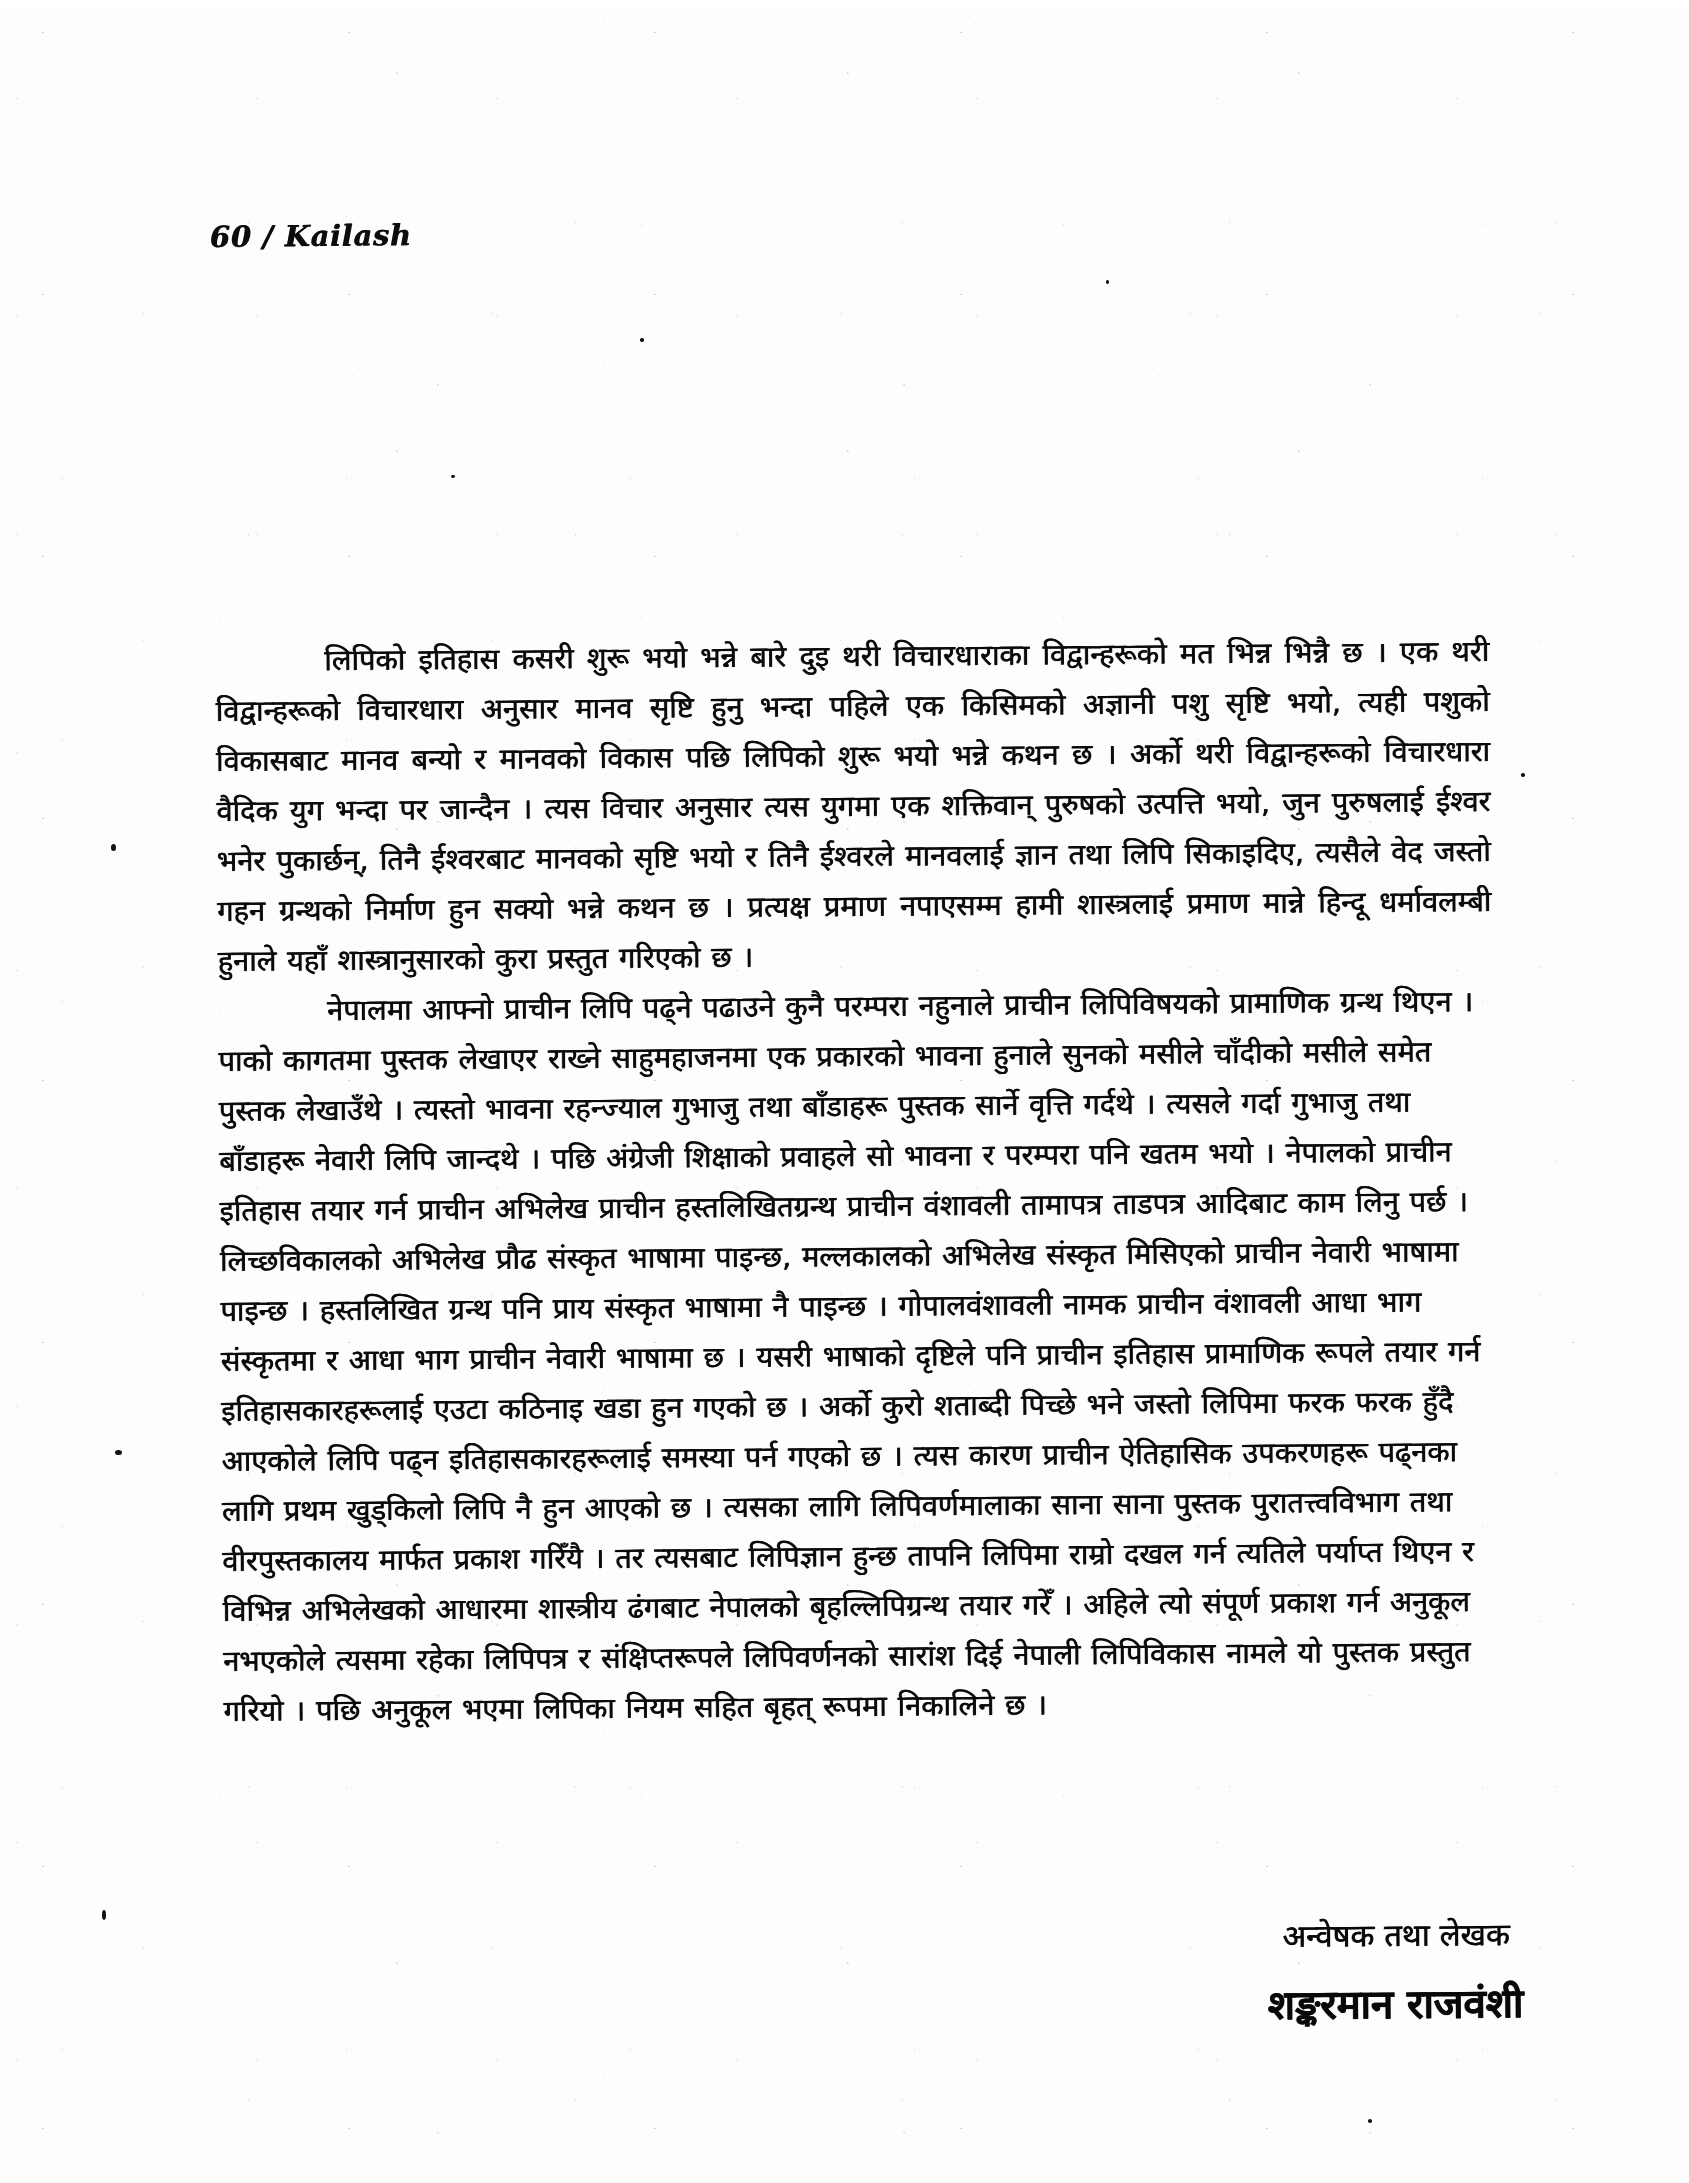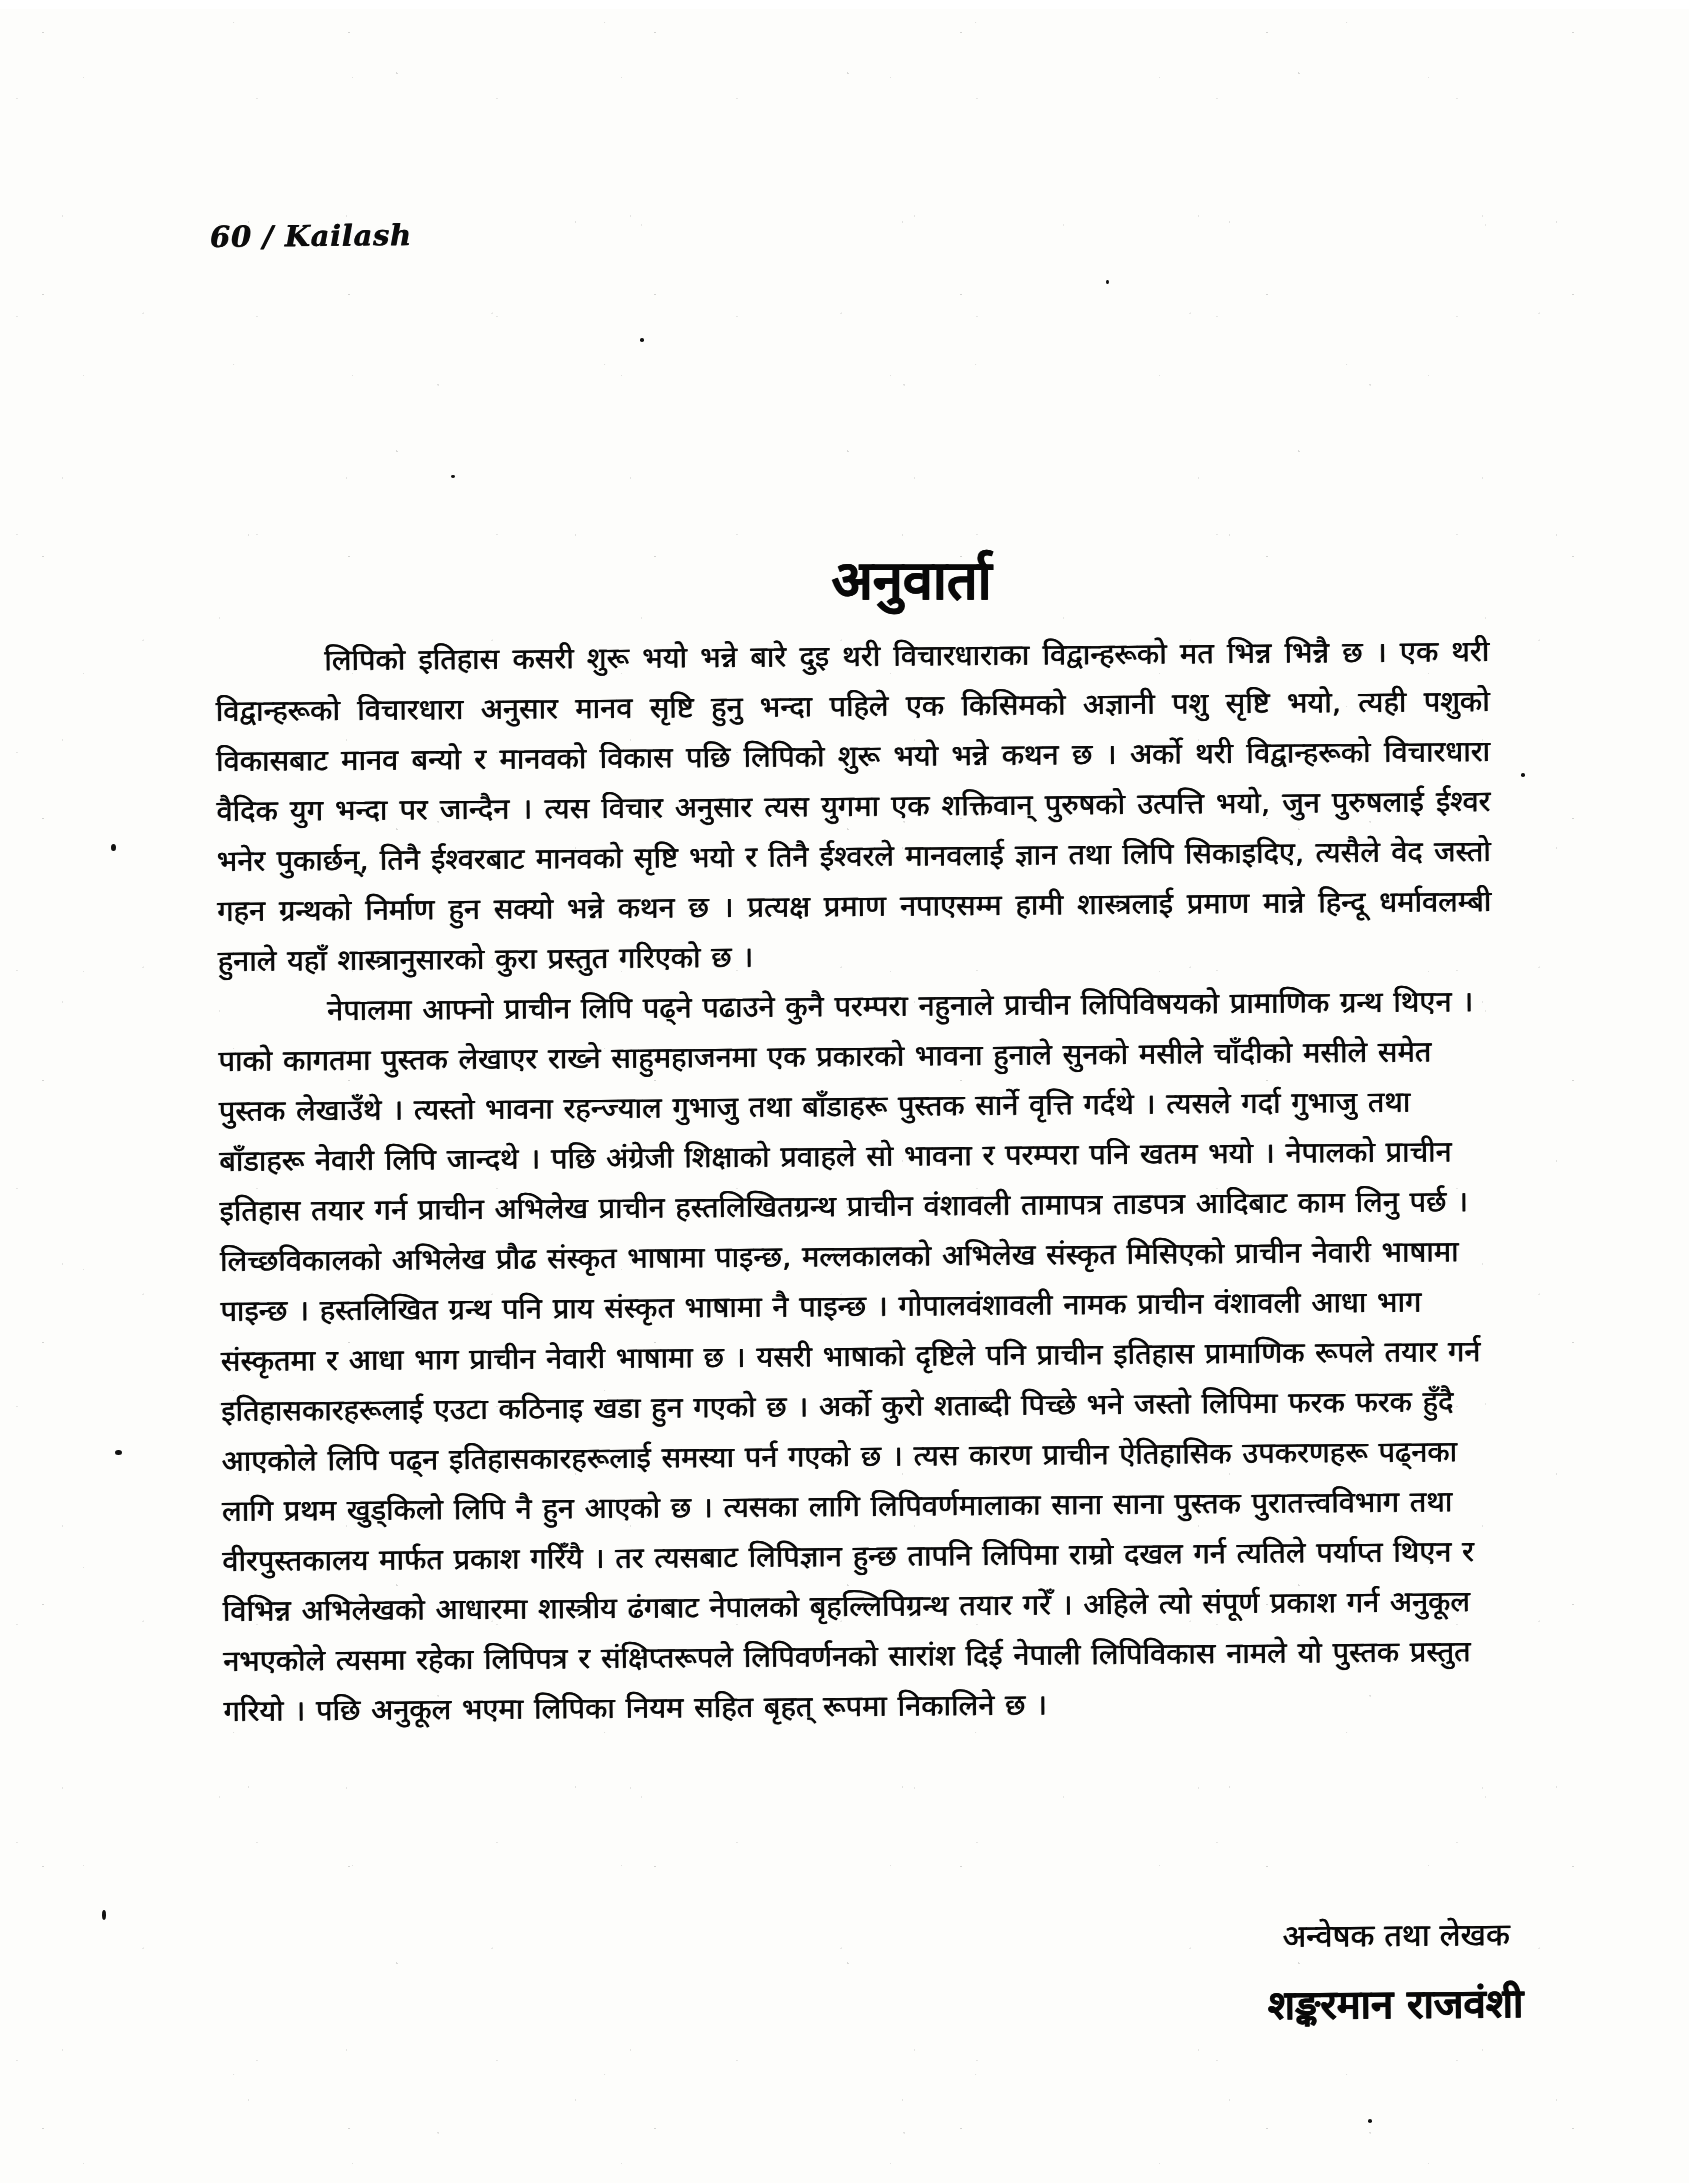--- a/index.html
+++ b/index.html
@@ -138,23 +138,20 @@
   <div class="speck" style="left:115px;  top:1441px; width:6.5px;  height:5.1px;"></div>
   <div class="speck" style="left:102px;  top:1901px; width:4.4px;  height:10.2px;"></div>
   <div class="speck" style="left:640px;  top:329px;  width:3.6px;  height:3.6px;"></div>
   <div class="speck" style="left:1106px; top:271px;  width:2.9px;  height:4.4px;"></div>
   <div class="speck" style="left:1521px; top:764px; width:3.6px;  height:3.6px;"></div>
   <div class="speck" style="left:451px;  top:466px;  width:3.6px;  height:2.9px;"></div>
   <div class="speck" style="left:1368px; top:2110px; width:4.4px;  height:3.6px;"></div>
 
   <div class="runhead">60 / Kailash</div>
 
-  <h1 class="title">
-    <span class="title-inner">अनुवार्ता</span>
-  </h1>
 
   <div class="body-col skew">
     <p class="para indent">लिपिको इतिहास कसरी शुरू भयो भन्ने बारे दुइ थरी विचारधाराका विद्वान्हरूको मत भिन्न भिन्नै छ । एक थरी विद्वान्हरूको विचारधारा अनुसार मानव सृष्टि हुनु भन्दा पहिले एक किसिमको अज्ञानी पशु सृष्टि भयो, त्यही पशुको विकासबाट मानव बन्यो र मानवको विकास पछि लिपिको शुरू भयो भन्ने कथन छ । अर्को थरी विद्वान्हरूको विचारधारा वैदिक युग भन्दा पर जान्दैन । त्यस विचार अनुसार त्यस युगमा एक शक्तिवान् पुरुषको उत्पत्ति भयो, जुन पुरुषलाई ईश्वर भनेर पुकार्छन्, तिनै ईश्वरबाट मानवको सृष्टि भयो र तिनै ईश्वरले मानवलाई ज्ञान तथा लिपि सिकाइदिए, त्यसैले वेद जस्तो गहन ग्रन्थको निर्माण हुन सक्यो भन्ने कथन छ । प्रत्यक्ष प्रमाण नपाएसम्म हामी शास्त्रलाई प्रमाण मान्ने हिन्दू धर्मावलम्बी हुनाले यहाँ शास्त्रानुसारको कुरा प्रस्तुत गरिएको छ ।</p>
     <p class="para indent">नेपालमा आफ्नो प्राचीन लिपि पढ्ने पढाउने कुनै परम्परा नहुनाले प्राचीन लिपिविषयको प्रामाणिक ग्रन्थ थिएन । पाको कागतमा पुस्तक लेखाएर राख्ने साहुमहाजनमा एक प्रकारको भावना हुनाले सुनको मसीले चाँदीको मसीले समेत पुस्तक लेखाउँथे । त्यस्तो भावना रहन्ज्याल गुभाजु तथा बाँडाहरू पुस्तक सार्ने वृत्ति गर्दथे । त्यसले गर्दा गुभाजु तथा बाँडाहरू नेवारी लिपि जान्दथे । पछि अंग्रेजी शिक्षाको प्रवाहले सो भावना र परम्परा पनि खतम भयो । नेपालको प्राचीन इतिहास तयार गर्न प्राचीन अभिलेख प्राचीन हस्तलिखितग्रन्थ प्राचीन वंशावली तामापत्र ताडपत्र आदिबाट काम लिनु पर्छ । लिच्छविकालको अभिलेख प्रौढ संस्कृत भाषामा पाइन्छ, मल्लकालको अभिलेख संस्कृत मिसिएको प्राचीन नेवारी भाषामा पाइन्छ । हस्तलिखित ग्रन्थ पनि प्राय संस्कृत भाषामा नै पाइन्छ । गोपालवंशावली नामक प्राचीन वंशावली आधा भाग संस्कृतमा र आधा भाग प्राचीन नेवारी भाषामा छ । यसरी भाषाको दृष्टिले पनि प्राचीन इतिहास प्रामाणिक रूपले तयार गर्न इतिहासकारहरूलाई एउटा कठिनाइ खडा हुन गएको छ । अर्को कुरो शताब्दी पिच्छे भने जस्तो लिपिमा फरक फरक हुँदै आएकोले लिपि पढ्न इतिहासकारहरूलाई समस्या पर्न गएको छ । त्यस कारण प्राचीन ऐतिहासिक उपकरणहरू पढ्नका लागि प्रथम खुड्किलो लिपि नै हुन आएको छ । त्यसका लागि लिपिवर्णमालाका साना साना पुस्तक पुरातत्त्वविभाग तथा वीरपुस्तकालय मार्फत प्रकाश गरिँयै । तर त्यसबाट लिपिज्ञान हुन्छ तापनि लिपिमा राम्रो दखल गर्न त्यतिले पर्याप्त थिएन र विभिन्न अभिलेखको आधारमा शास्त्रीय ढंगबाट नेपालको बृहल्लिपिग्रन्थ तयार गरेँ । अहिले त्यो संपूर्ण प्रकाश गर्न अनुकूल नभएकोले त्यसमा रहेका लिपिपत्र र संक्षिप्तरूपले लिपिवर्णनको सारांश दिई नेपाली लिपिविकास नामले यो पुस्तक प्रस्तुत गरियो । पछि अनुकूल भएमा लिपिका नियम सहित बृहत् रूपमा निकालिने छ ।</p>
   </div>
 
   <div class="signature skew">
     <div class="sig-role">अन्वेषक तथा लेखक</div>
     <div class="sig-name">शङ्करमान राजवंशी</div>
   </div>

